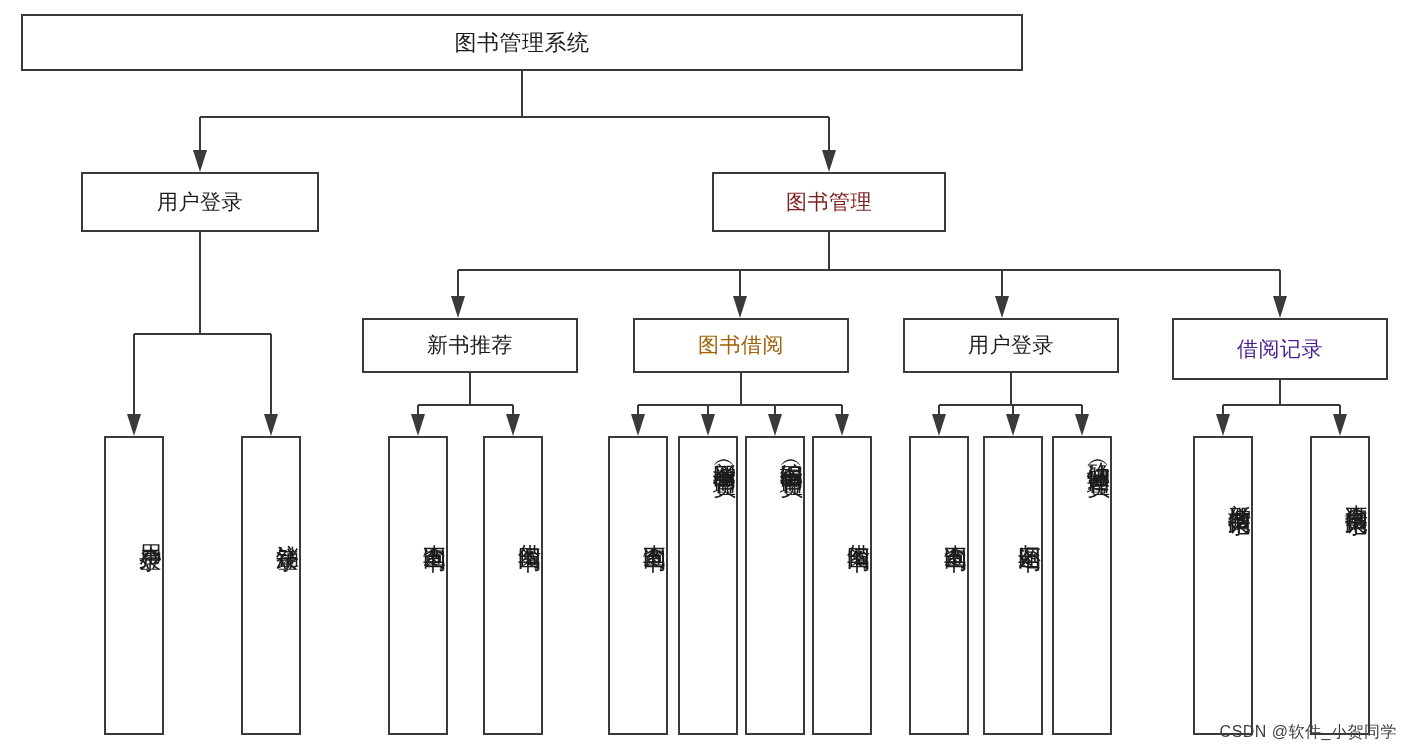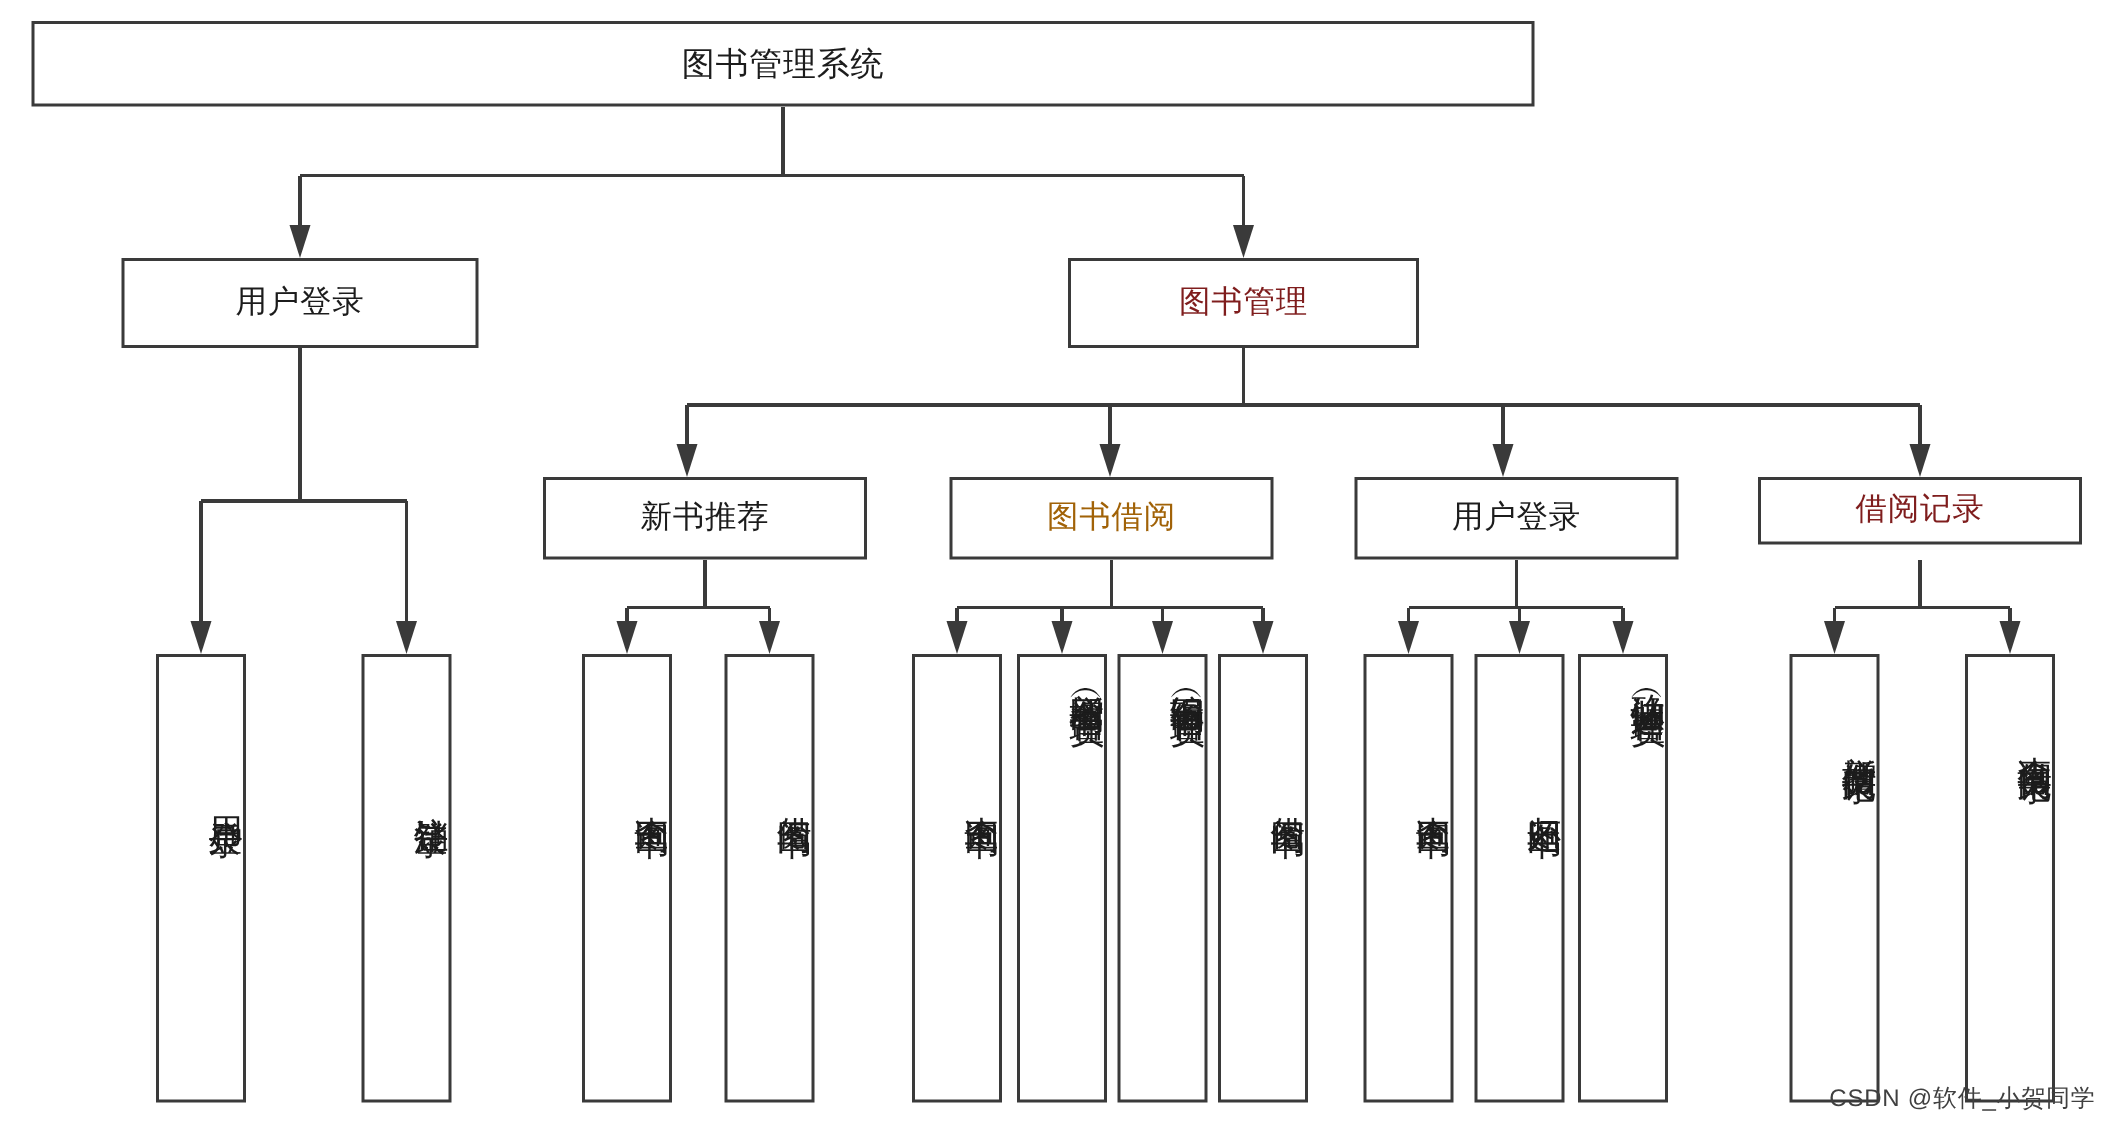--- a/index.html
+++ b/index.html
@@ -143,21 +143,21 @@
       </div>
       <div class="node horizontal" style="left: 362px; top: 318px; width: 216px; height: 55px; border-color: rgb(58, 58, 58); color: rgb(28, 28, 28);">
         <span class="node-label">新书推荐</span>
       </div>
       <div class="node horizontal" style="left: 633px; top: 318px; width: 216px; height: 55px; border-color: rgb(58, 58, 58); color: #a16207;">
         <span class="node-label">图书借阅</span>
       </div>
       <div class="node horizontal" style="left: 903px; top: 318px; width: 216px; height: 55px; border-color: rgb(58, 58, 58); color: rgb(28, 28, 28);">
         <span class="node-label">用户登录</span>
       </div>
-      <div class="node horizontal" style="left: 1172px; top: 318px; width: 216px; height: 45px; border-color: rgb(58, 58, 58); color: #7f1d1d;">
+      <div class="node horizontal" style="left: 1172px; top: 318px; width: 216px; height: 62px; border-color: rgb(58, 58, 58); color: #4c1d95;">
         <span class="node-label">借阅记录</span>
       </div>
       <div class="node vertical" style="left: 104px; top: 436px; width: 60px; height: 299px; border-color: rgb(58, 58, 58); color: rgb(28, 28, 28);">
         <span class="node-label" style="margin-top: 88px;">用户登录</span>
       </div>
       <div class="node vertical" style="left: 241px; top: 436px; width: 60px; height: 299px; border-color: rgb(58, 58, 58); color: rgb(28, 28, 28);">
         <span class="node-label" style="margin-top: 88px;">注销登录</span>
       </div>
       <div class="node vertical" style="left: 388px; top: 436px; width: 60px; height: 299px; border-color: rgb(58, 58, 58); color: rgb(28, 28, 28);">
         <span class="node-label" style="margin-top: 88px;">查询图书</span>

